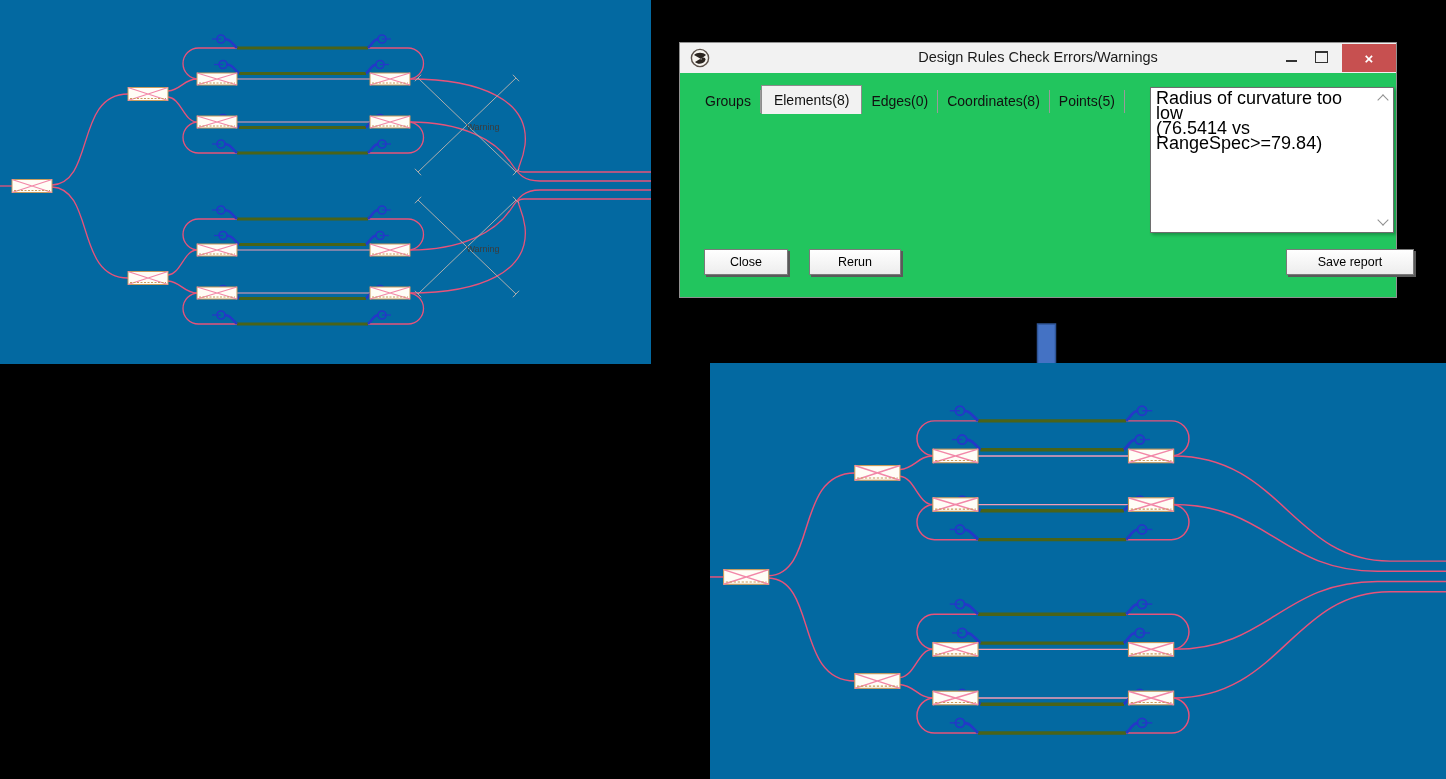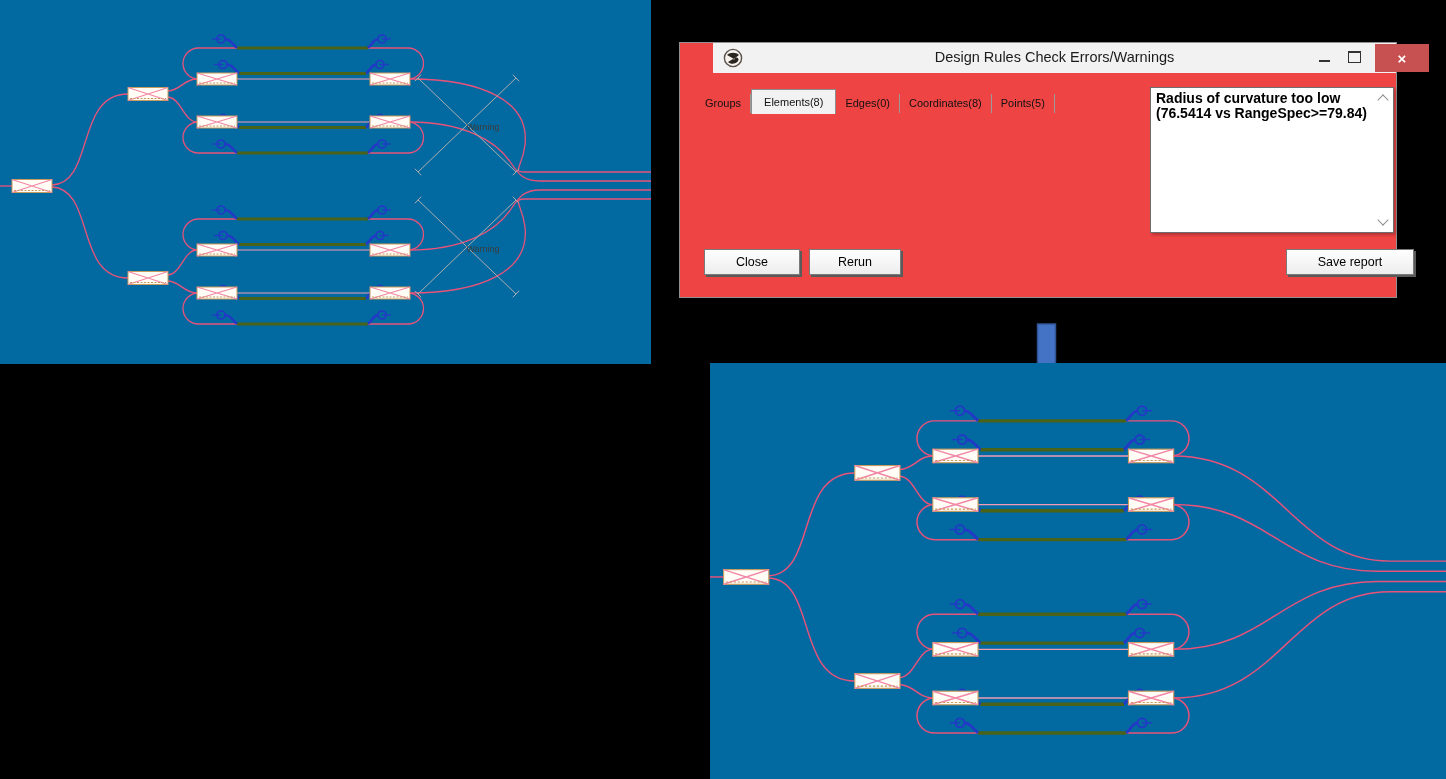--- a/index.html
+++ b/index.html
@@ -1,61 +1,61 @@
 <!DOCTYPE html>
 <html><head>
 <meta charset="utf-8">
 <style>
   html,body{margin:0;padding:0;}
   body{width:1446px;height:779px;background:#000;position:relative;overflow:hidden;
        font-family:"Liberation Sans",sans-serif;}
   .abs{position:absolute;}
   .panel{background:#0369a1;}
   
-  .dialog{left:679px;top:42px;width:718px;height:256px;background:#ef4444;
-          border:1px solid #919191;box-sizing:border-box;padding-left:33px;}
+  .dialog{left:679px;top:42px;width:718px;height:256px;background:#22c55e;
+          border:1px solid #919191;box-sizing:border-box;}
   .titlebar{position:relative;height:30px;background:#f2f2f2;}
   .dlg-icon{position:absolute;left:10px;top:5px;width:20px;height:20px;}
   .dlg-title{position:absolute;left:0;right:0;top:6px;text-align:center;
              font-size:14.5px;color:#1b1b1b;}
   .winctl{position:absolute;top:0;height:28px;display:flex;align-items:center;justify-content:center;}
   .ctl-min{left:598px;width:26px;}
   .ctl-min .bar{width:11px;height:2px;background:#333;margin-top:8px;}
   .ctl-max{left:628px;width:26px;}
   .ctl-max .box{width:11px;height:9px;border:1px solid #333;border-top-width:2px;}
   .ctl-close{left:662px;width:54px;height:28px;top:1px;color:#fff;
              font-size:15px;font-weight:bold;}
   
   .tabctrl{left:14px;top:44px;width:452px;height:146px;}
   .tab-strip{position:absolute;left:2px;top:0;height:26px;display:flex;align-items:flex-end;z-index:2;}
-  .tab{font-size:11px;color:#111;padding:3px 9px 4px 9px;margin-top:4px;
+  .tab{font-size:14px;color:#111;padding:3px 9px 4px 9px;margin-top:4px;
        border-right:1px solid #9a9a9a;white-space:nowrap;}
   .tab.selected{background:#f2f2f2;border:1px solid #8c8c8c;border-bottom:none;
        margin-top:0;padding:6px 12px 6px 12px;position:relative;top:1px;}
   .listbox{position:absolute;left:2px;right:2px;top:26px;bottom:2px;background:#fff;
        border:1px solid #6e6e6e;box-shadow:1px 1px 0 #fff inset, -1px -1px 0 #fff inset, 2px 2px 3px rgba(0,0,0,.25);
        padding:2px 0 0 3px;overflow:hidden;}
   .list-item{font-size:12.5px;line-height:16px;color:#000;white-space:nowrap;}
   .list-item span{padding:0 2px;}
   .list-item.selected span{background:#2E9BFF;}
   
   .detail{left:470px;top:44px;width:244px;height:146px;background:#fff;
        border:1px solid #6e6e6e;box-shadow:2px 2px 3px rgba(0,0,0,.25);box-sizing:border-box;
        padding:3px 22px 3px 5px;}
-  .detail-line{font-size:14px;line-height:15px;color:#000;font-weight:bold;}
+  .detail-line{font-size:18px;line-height:15px;color:#000;}
   .scrollzone{position:absolute;right:2px;top:2px;bottom:2px;width:16px;background:#fff;}
   .chev{position:absolute;left:4px;width:7px;height:7px;
         border-right:1.6px solid #8f8f8f;border-bottom:1.6px solid #8f8f8f;}
   .chev.up{top:6px;transform:rotate(-135deg);}
   .chev.down{bottom:6px;transform:rotate(45deg);}
   
   .btn{position:absolute;top:206px;height:26px;background:linear-gradient(#ffffff,#ededed);
        border:1px solid #7a7a7a;box-shadow:2px 2px 0 #5a5a5a;box-sizing:border-box;
        font-size:12.5px;color:#000;display:flex;align-items:center;justify-content:center;}
-  .btn-close{left:24px;width:96px;}
+  .btn-close{left:24px;width:84px;}
   .btn-rerun{left:129px;width:92px;}
   .btn-save{left:606px;width:128px;}
   svg text{font-family:"Liberation Sans","DejaVu Sans",sans-serif;}
 </style>
 </head>
 <body>
 
 <div class="abs panel" style="left:0;top:0;width:651px;height:364px;">
   <svg id="circuit-before" width="651" height="364" viewBox="0 0 651 364">
       <g>

